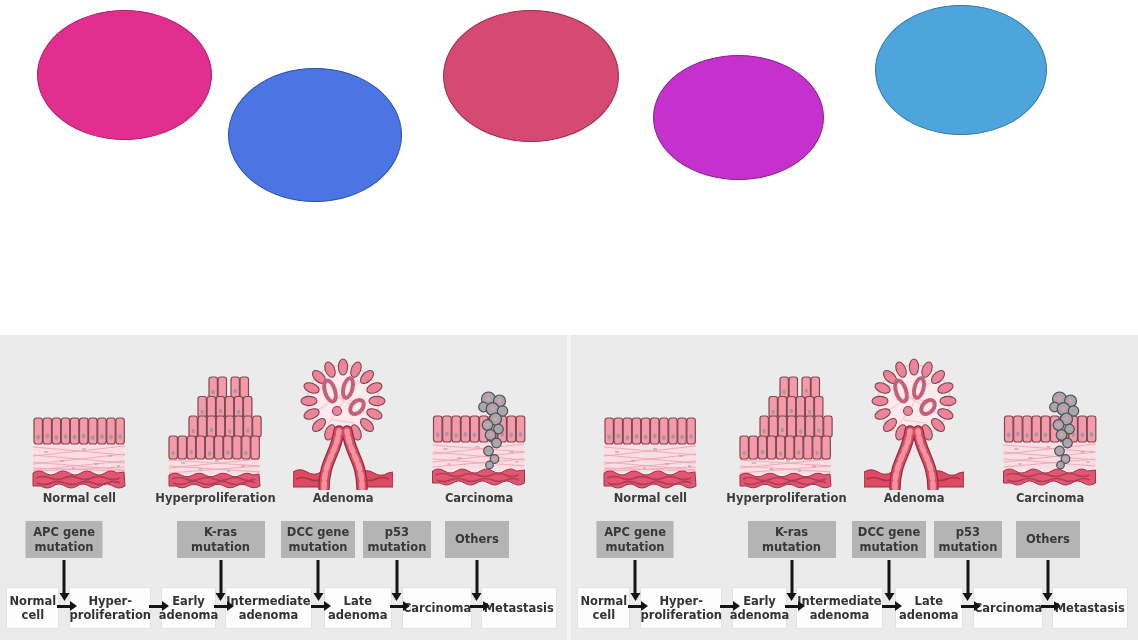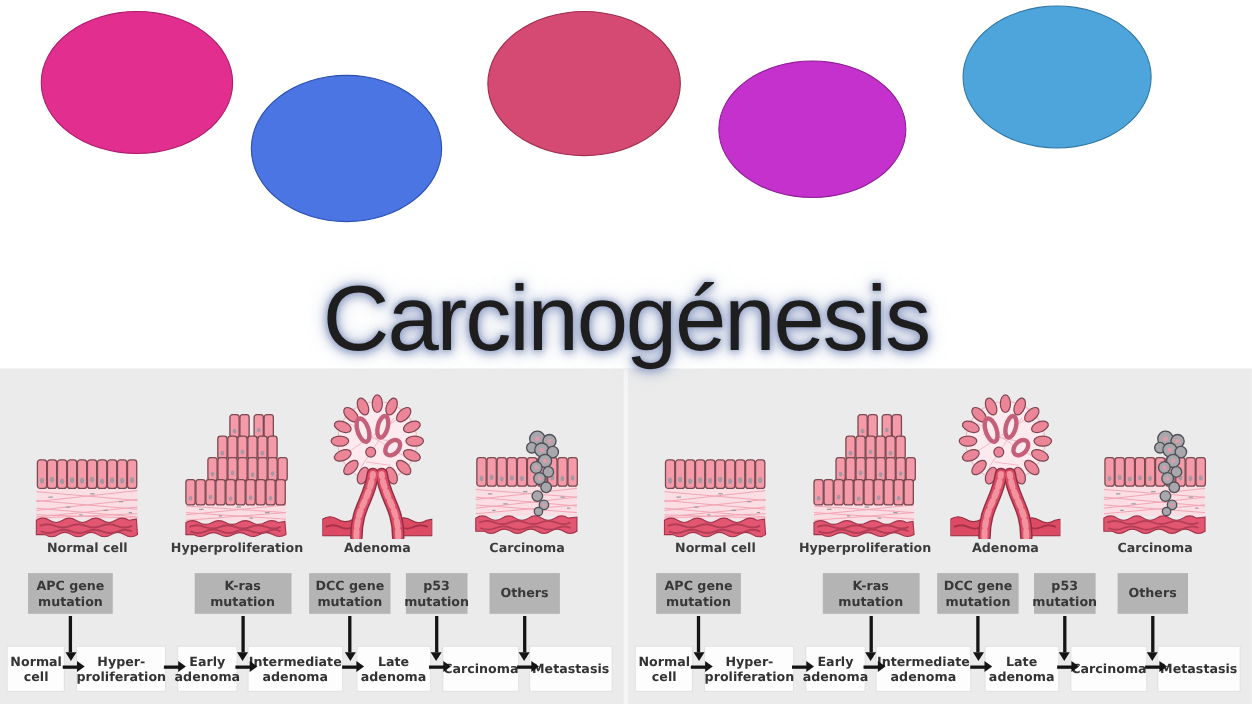--- a/index.html
+++ b/index.html
@@ -44,21 +44,21 @@
   }
   .lb0{left:14%}.lb1{left:38%}.lb2{left:60.5%}.lb3{left:84.5%}
   
   .mut{
     position:absolute;top:186px;height:37px;transform:translateX(-50%);
     background:#b4b4b4;display:flex;align-items:center;justify-content:center;
     text-align:center;font-size:11.5px;font-weight:bold;color:#383838;
     white-space:pre-line;line-height:1.3;
   }
   .m0{left:11.3%;width:77px}.m1{left:38.9%;width:88px}.m2{left:56.1%;width:74px}
-  .m3{left:70%;width:56px}.m4{left:84.1%;width:64px}
+  .m3{left:70%;width:68px}.m4{left:84.1%;width:64px}
   
   .va{position:absolute;top:225px;width:3px;height:33px;background:#141414;transform:translateX(-50%);}
   .va::after{content:'';position:absolute;left:50%;transform:translateX(-50%);top:100%;
     border:5px solid transparent;border-top:8px solid #141414;border-bottom:0;}
   .ha{position:absolute;top:270px;width:14px;height:2.6px;background:#141414;transform:translateX(-50%);}
   .ha::after{content:'';position:absolute;right:-6px;top:50%;transform:translateY(-50%);
     border:5px solid transparent;border-left:7px solid #141414;border-right:0;}
   .j0{left:11.3%}.j1{left:27.5%}.j2{left:38.9%}.j3{left:56.1%}.j4{left:70%}.j5{left:84.1%}
   
   .fb{
@@ -73,21 +73,20 @@
 </style>
 </head>
 <body>
 
 <div class="top-area">
   <div class="ellipse el1" style="background: rgb(226, 46, 143); border: 1.5px solid rgb(173, 29, 108);"></div>
   <div class="ellipse el2" style="background: rgb(74, 117, 226); border: 1.5px solid rgb(43, 80, 174);"></div>
   <div class="ellipse el3" style="background: rgb(212, 74, 114); border: 1.5px solid rgb(158, 44, 79);"></div>
   <div class="ellipse el4" style="background: rgb(196, 49, 204); border: 1.5px solid rgb(143, 30, 150);"></div>
   <div class="ellipse el5" style="background: rgb(78, 165, 220); border: 1.5px solid rgb(49, 120, 166);"></div>
-  <div class="slide-title">Carcinogénesis</div>
 </div>
 
 <div class="diagram-strip">
   <div class="panel-slot" id="slot-left">
   <div class="panel">
 
     <svg class="fig fg0" viewBox="0 0 94 74">
       <rect x="1.5" y="28" width="91" height="28" fill="#fbdee3"></rect>
       <g stroke="#f1a4b3" stroke-width="0.9" fill="none">
         <path d="M1 31 L93 39 M1 39 L93 47 M1 46 L93 54 M1 52 L93 55"></path>

